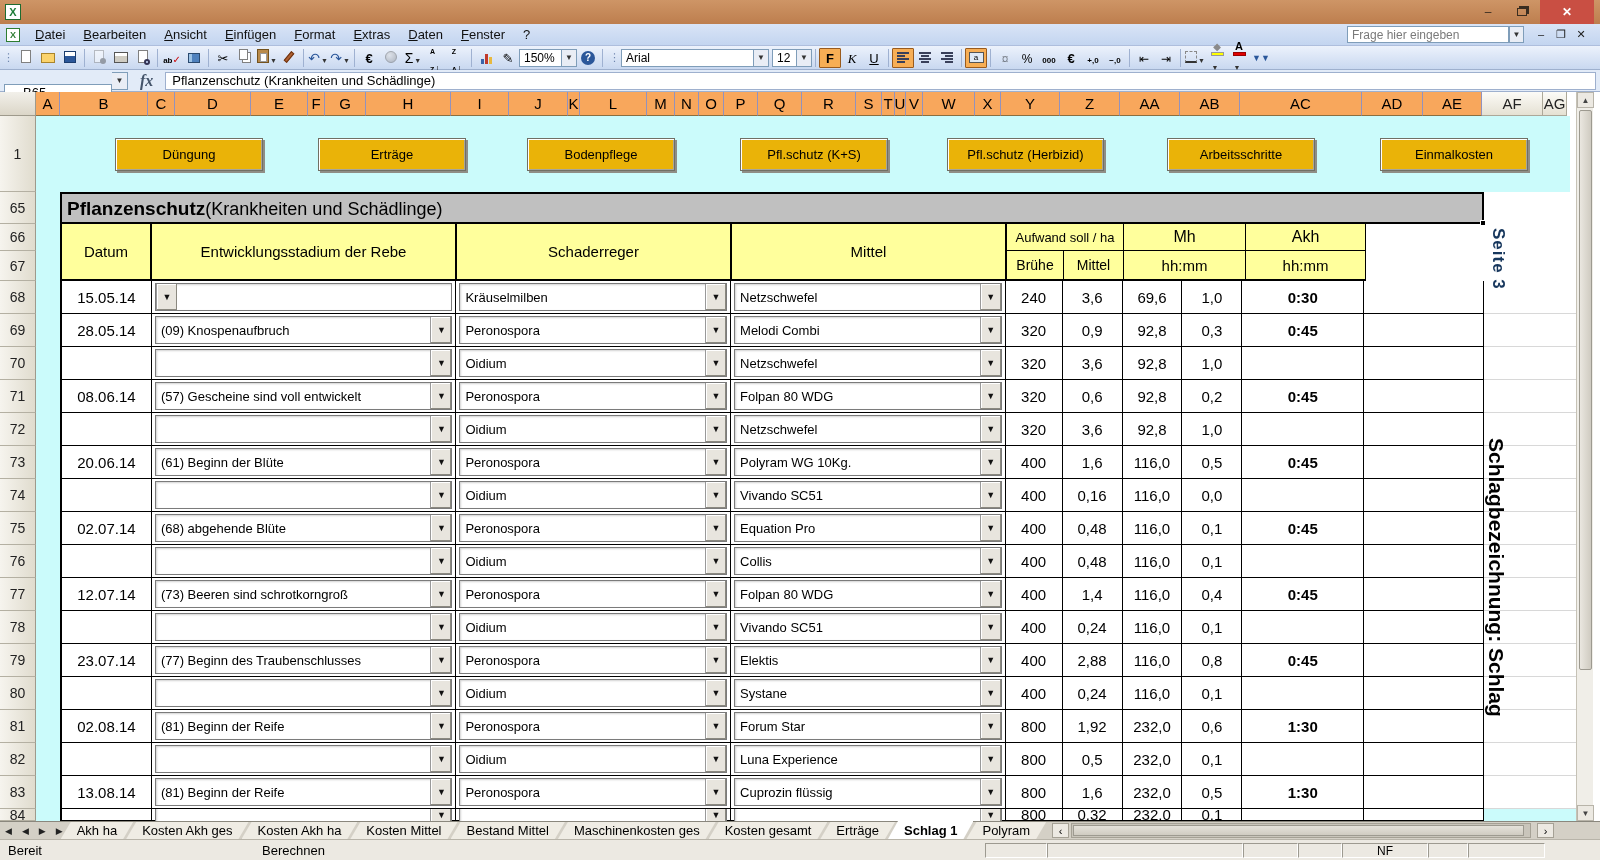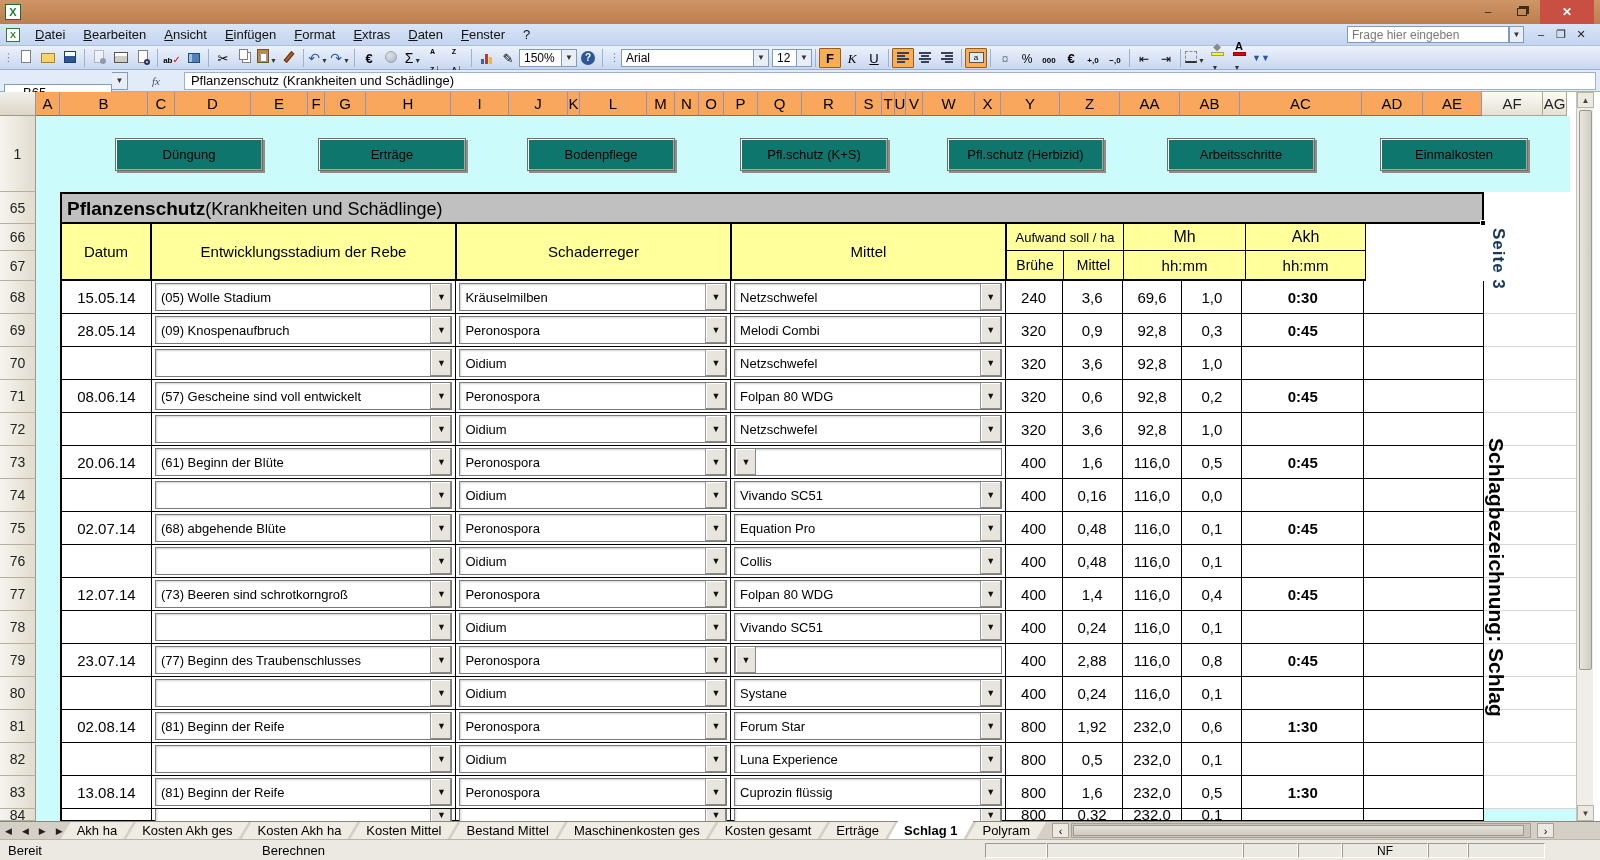--- a/index.html
+++ b/index.html
@@ -87,43 +87,43 @@
   .barR { display:block; width:13px; height:4px; background:#E00000; border:1px solid #900; }
   .ovf { margin-left:2px; font-size:9px; color:#2B579A; }
 
   
   .formulabar { position:absolute; left:0; top:70px; width:1600px; height:22px;
                 background:#E2EBF8; display:flex; align-items:center; border-bottom:1px solid #9EB0CE; }
   .namebox { width:108px; height:18px; margin-left:4px; background:#fff; border:1px solid #7F9DB9;
              font-size:13px; display:flex; align-items:center; padding-left:18px;margin-top:24px; }
   .nbdd { width:16px; height:18px; background:#E9EDF5; border:1px solid #7F9DB9; border-left:none;
           font-size:8px; display:flex; align-items:center; justify-content:center; color:#333; }
-  .fx { font-family:"Liberation Serif", serif; font-style:italic; font-weight:normal; font-size:11px;
-        color:#44546A; margin:0 24px; }
+  .fx { font-family:"Liberation Serif", serif; font-style:italic; font-weight:bold; font-size:16px;
+        color:#44546A; margin:0 12px; }
   .ffield { flex:1; height:18px; background:#fff; border:1px solid #9EB0CE; font-size:13px;
             display:flex; align-items:center; padding-left:6px; margin-right:4px; }
 
   
   .corner { position:absolute; left:0; top:92px; width:36px; height:24px;
             background:linear-gradient(#F2F0EA,#DBD6C8); border-right:1px solid #9e9a8c; border-bottom:1px solid #9e9a8c; }
   .colstrip { position:absolute; left:36px; top:92px; height:24px; display:flex; overflow:hidden; width:1540px; }
   .colhdr { height:24px; display:flex; align-items:center; justify-content:center; font-size:15px; color:#000;
             border-right:1px solid #9292BE; border-bottom:1px solid #8a6f3f; background:#F8A75C; }
   .colhdr.normal { background:linear-gradient(#FCFBF7,#E5E1D3); border-right:1px solid #ACA899;
                    border-bottom:1px solid #ACA899; color:#222; }
   .gutter { position:absolute; left:0; top:116px; width:36px; height:705px; overflow:hidden; }
   .rowhdr { width:36px; display:flex; align-items:center; justify-content:center; font-size:14px; color:#222;
             background:linear-gradient(90deg,#F6F4EE,#E0DCCE); border-bottom:1px solid #B4B0A2;
             border-right:1px solid #9e9a8c; }
 
   
   .sheet { position:absolute; left:36px; top:116px; width:1540px; height:705px; background:#fff; overflow:hidden; }
   .colA { position:absolute; left:0; top:0; width:24px; height:705px; background:#CBFBFB; }
   .row1 { position:absolute; left:0; top:0; width:1534px; height:76px; background:#CBFBFB; }
-  .navbtn { position:absolute; top:22px; height:33px; background:#0f766e; border:1px solid #716F64;
+  .navbtn { position:absolute; top:22px; height:33px; background:#eab308; border:1px solid #716F64;
             box-shadow:inset 1px 1px 0 #fff, inset -1px -1px 0 #A9A699, 2px 2px 0 #8f8d85;
             font-size:13px; display:flex; align-items:center; justify-content:center; color:#000; }
   .sec65 { position:absolute; left:24px; top:76px; width:1424px; height:32px; background:#C0C0C0;
            border:2px solid #000; display:flex; align-items:baseline; padding:4px 0 0 5px; }
   .sec65 b { font-size:19px; } .sec65 span { font-size:18px; }
   .fillhandle { position:absolute; left:1444px; top:104px; width:6px; height:6px; background:#000; border:1px solid #fff; }
 
   .ythead { position:absolute; left:24px; top:108px; width:1424px; height:57px; display:flex;
             border-left:2px solid #000; }
   .yh { background:#FFFF9C; border-right:1px solid #000; border-bottom:2px solid #000;
@@ -525,21 +525,20 @@
             <span class="sub sub15" style="flex:1">hh:mm</span>
           </div>
       </div>
     </div>
 
     <div class="rows" id="tablerows">
         <div class="trow">
           <div class="tc c-datum r2">15.05.14</div>
           <div class="tc ccell c-stad r2">
             <div class="combo">
-              <span class="ctext">(05) Wolle Stadium</span>
               <span class="cbtn">▼</span>
             </div>
           </div>
           <div class="tc ccell c-schad r2">
             <div class="combo">
               <span class="ctext">Kräuselmilben</span>
               <span class="cbtn">▼</span>
             </div>
           </div>
           <div class="tc ccell c-mit r2">
@@ -672,20 +671,21 @@
             </div>
           </div>
           <div class="tc ccell c-schad r2">
             <div class="combo">
               <span class="ctext">Peronospora</span>
               <span class="cbtn">▼</span>
             </div>
           </div>
           <div class="tc ccell c-mit r2">
             <div class="combo">
+              <span class="ctext">Polyram WG  10Kg.</span>
               <span class="cbtn">▼</span>
             </div>
           </div>
           <div class="tc ncell n1">400</div>
           <div class="tc ncell n2 r2">1,6</div>
           <div class="tc ncell n3">116,0</div>
           <div class="tc ncell n4 r2">0,5</div>
           <div class="tc c-mh r2">0:45</div>
           <div class="tc c-akh r2"></div>
         </div>
@@ -833,20 +833,21 @@
             </div>
           </div>
           <div class="tc ccell c-schad r2">
             <div class="combo">
               <span class="ctext">Peronospora</span>
               <span class="cbtn">▼</span>
             </div>
           </div>
           <div class="tc ccell c-mit r2">
             <div class="combo">
+              <span class="ctext">Elektis</span>
               <span class="cbtn">▼</span>
             </div>
           </div>
           <div class="tc ncell n1">400</div>
           <div class="tc ncell n2 r2">2,88</div>
           <div class="tc ncell n3">116,0</div>
           <div class="tc ncell n4 r2">0,8</div>
           <div class="tc c-mh r2">0:45</div>
           <div class="tc c-akh r2"></div>
         </div>

